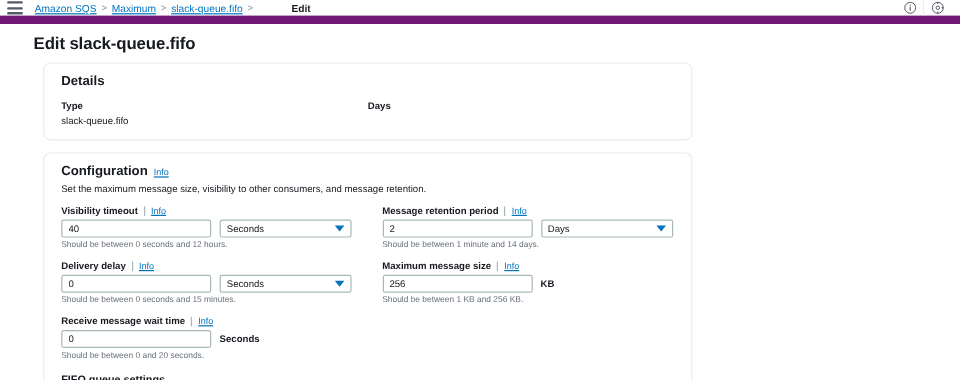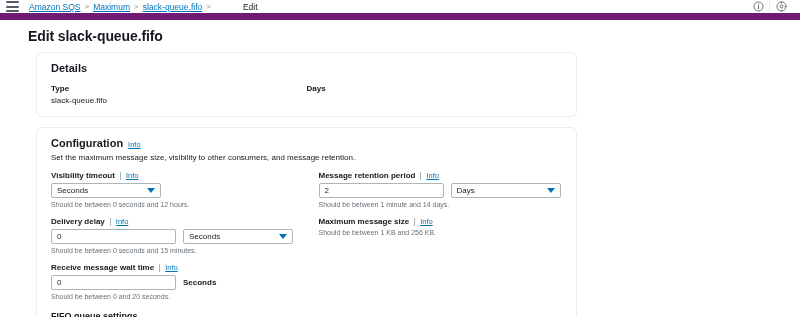--- a/index.html
+++ b/index.html
@@ -33,21 +33,21 @@
     font-size: 8.5px;
     gap: 4px;
     white-space: nowrap;
   }
   .crumb-link {
     color: #0073bb;
     text-decoration: underline;
     cursor: pointer;
   }
   .crumb-sep { color: #879196; font-size: 8px; }
-  .crumb-current { color: #16191f; font-weight: normal; padding-left: 28px; }
+  .crumb-current { color: #16191f; font-weight: bold; padding-left: 28px; }
 
   .topbar-spacer { flex: 1 1 auto; }
   .top-icons { display: flex; align-items: center; gap: 0; }
   .icon-btn {
     width: 22px; height: 20px;
     display: flex; align-items: center; justify-content: center;
     cursor: pointer;
   }
   .icon-btn svg { display: block; }
   .icon-divider { width: 1px; height: 12px; background: #e9ebed; }
@@ -260,20 +260,21 @@
 
       <div class="form-col">
 
         <div class="field">
           <div class="field-label">
             <span>Visibility timeout</span>
             <span class="label-sep"></span>
             <span class="info-link">Info</span>
           </div>
           <div class="control-row">
+            <input class="text-input" type="text" value="40" style="">
             <div class="select-box">
               <span>Seconds</span>
               <span class="caret"></span>
             </div>
           </div>
           <div class="hint">Should be between 0 seconds and 12 hours.</div>
         </div>
 
         <div class="field">
           <div class="field-label">
@@ -323,20 +324,24 @@
           </div>
           <div class="hint">Should be between 1 minute and 14 days.</div>
         </div>
 
         <div class="field">
           <div class="field-label">
             <span>Maximum message size</span>
             <span class="label-sep"></span>
             <span class="info-link">Info</span>
           </div>
+          <div class="control-row">
+            <input class="text-input" type="text" value="256" style="">
+            <span class="unit-label">KB</span>
+          </div>
           <div class="hint">Should be between 1 KB and 256 KB.</div>
         </div>
 
       </div>
     </div>
 
     <div class="fifo-section">
       <div class="fifo-title">FIFO queue settings</div>
 
     </div>

